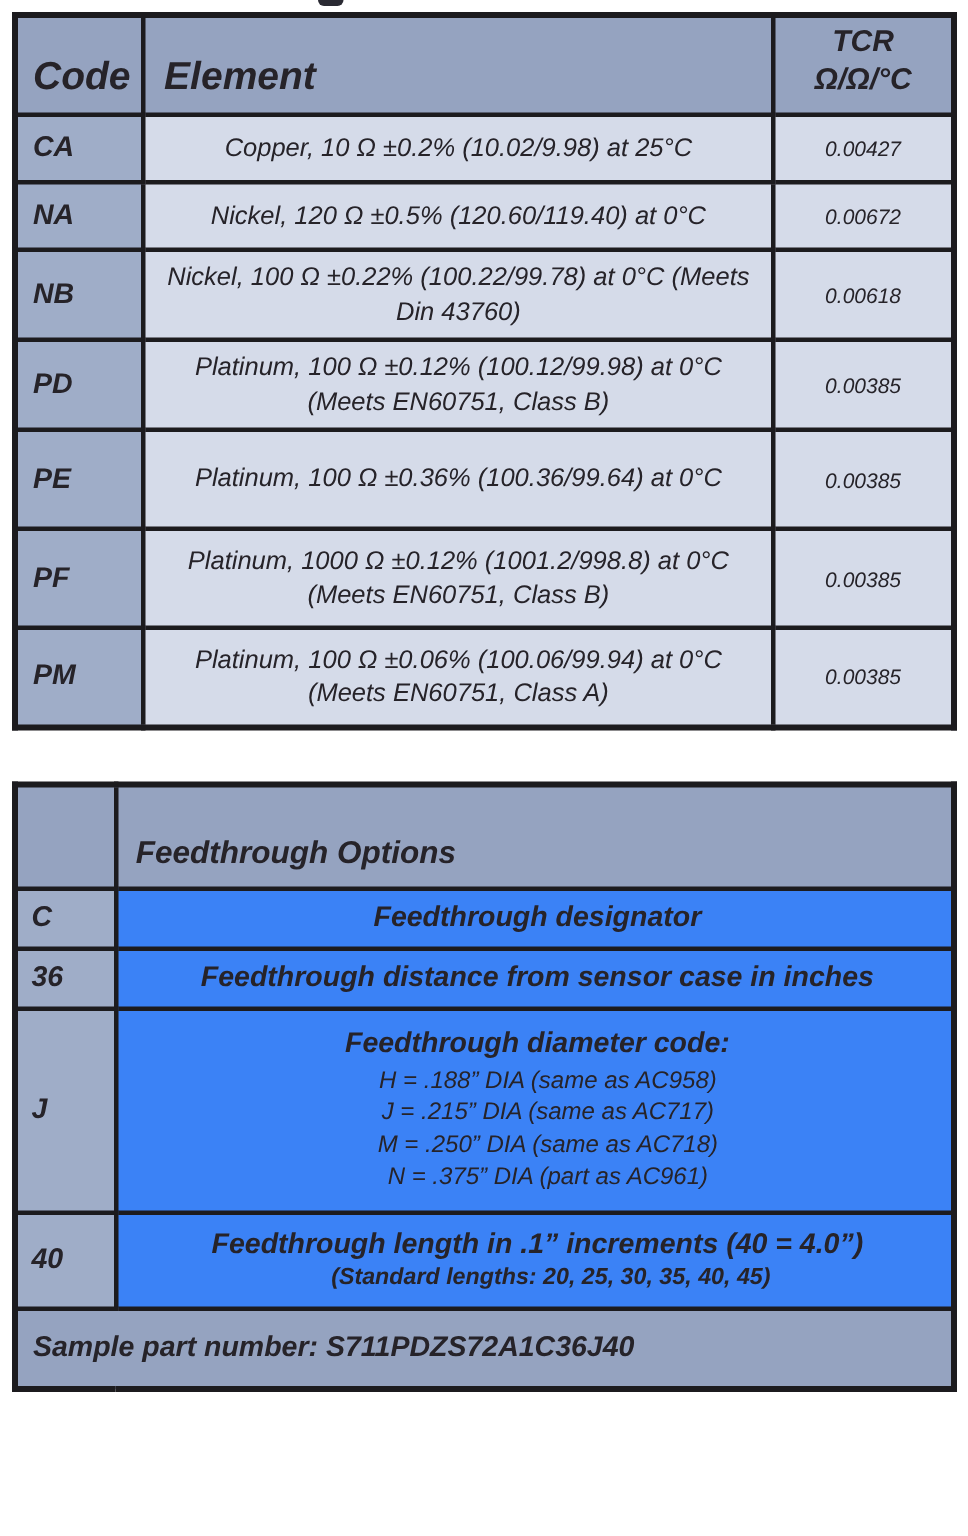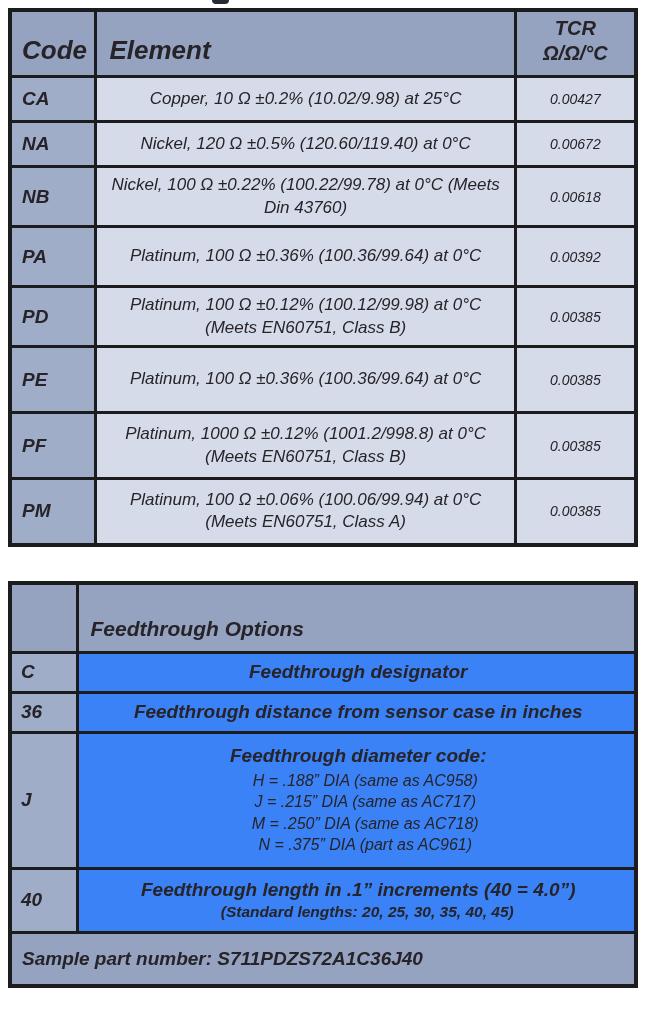--- a/index.html
+++ b/index.html
@@ -163,25 +163,20 @@
       <td class="code">NA</td>
       <td class="elem">Nickel, 120 Ω ±0.5% (120.60/119.40) at 0°C</td>
       <td class="tcr">0.00672</td>
     </tr>
     <tr class="h-m">
       <td class="code">NB</td>
       <td class="elem">Nickel, 100 Ω ±0.22% (100.22/99.78) at 0°C (Meets Din 43760)</td>
       <td class="tcr">0.00618</td>
     </tr>
     <tr class="h-m">
-      <td class="code">PA</td>
-      <td class="elem">Platinum, 100 Ω ±0.36% (100.36/99.64) at 0°C</td>
-      <td class="tcr">0.00392</td>
-    </tr>
-    <tr class="h-m">
       <td class="code">PD</td>
       <td class="elem">Platinum, 100 Ω ±0.12% (100.12/99.98) at 0°C (Meets EN60751, Class B)</td>
       <td class="tcr">0.00385</td>
     </tr>
     <tr class="h-l">
       <td class="code">PE</td>
       <td class="elem">Platinum, 100 Ω ±0.36% (100.36/99.64) at 0°C</td>
       <td class="tcr">0.00385</td>
     </tr>
     <tr class="h-l">

